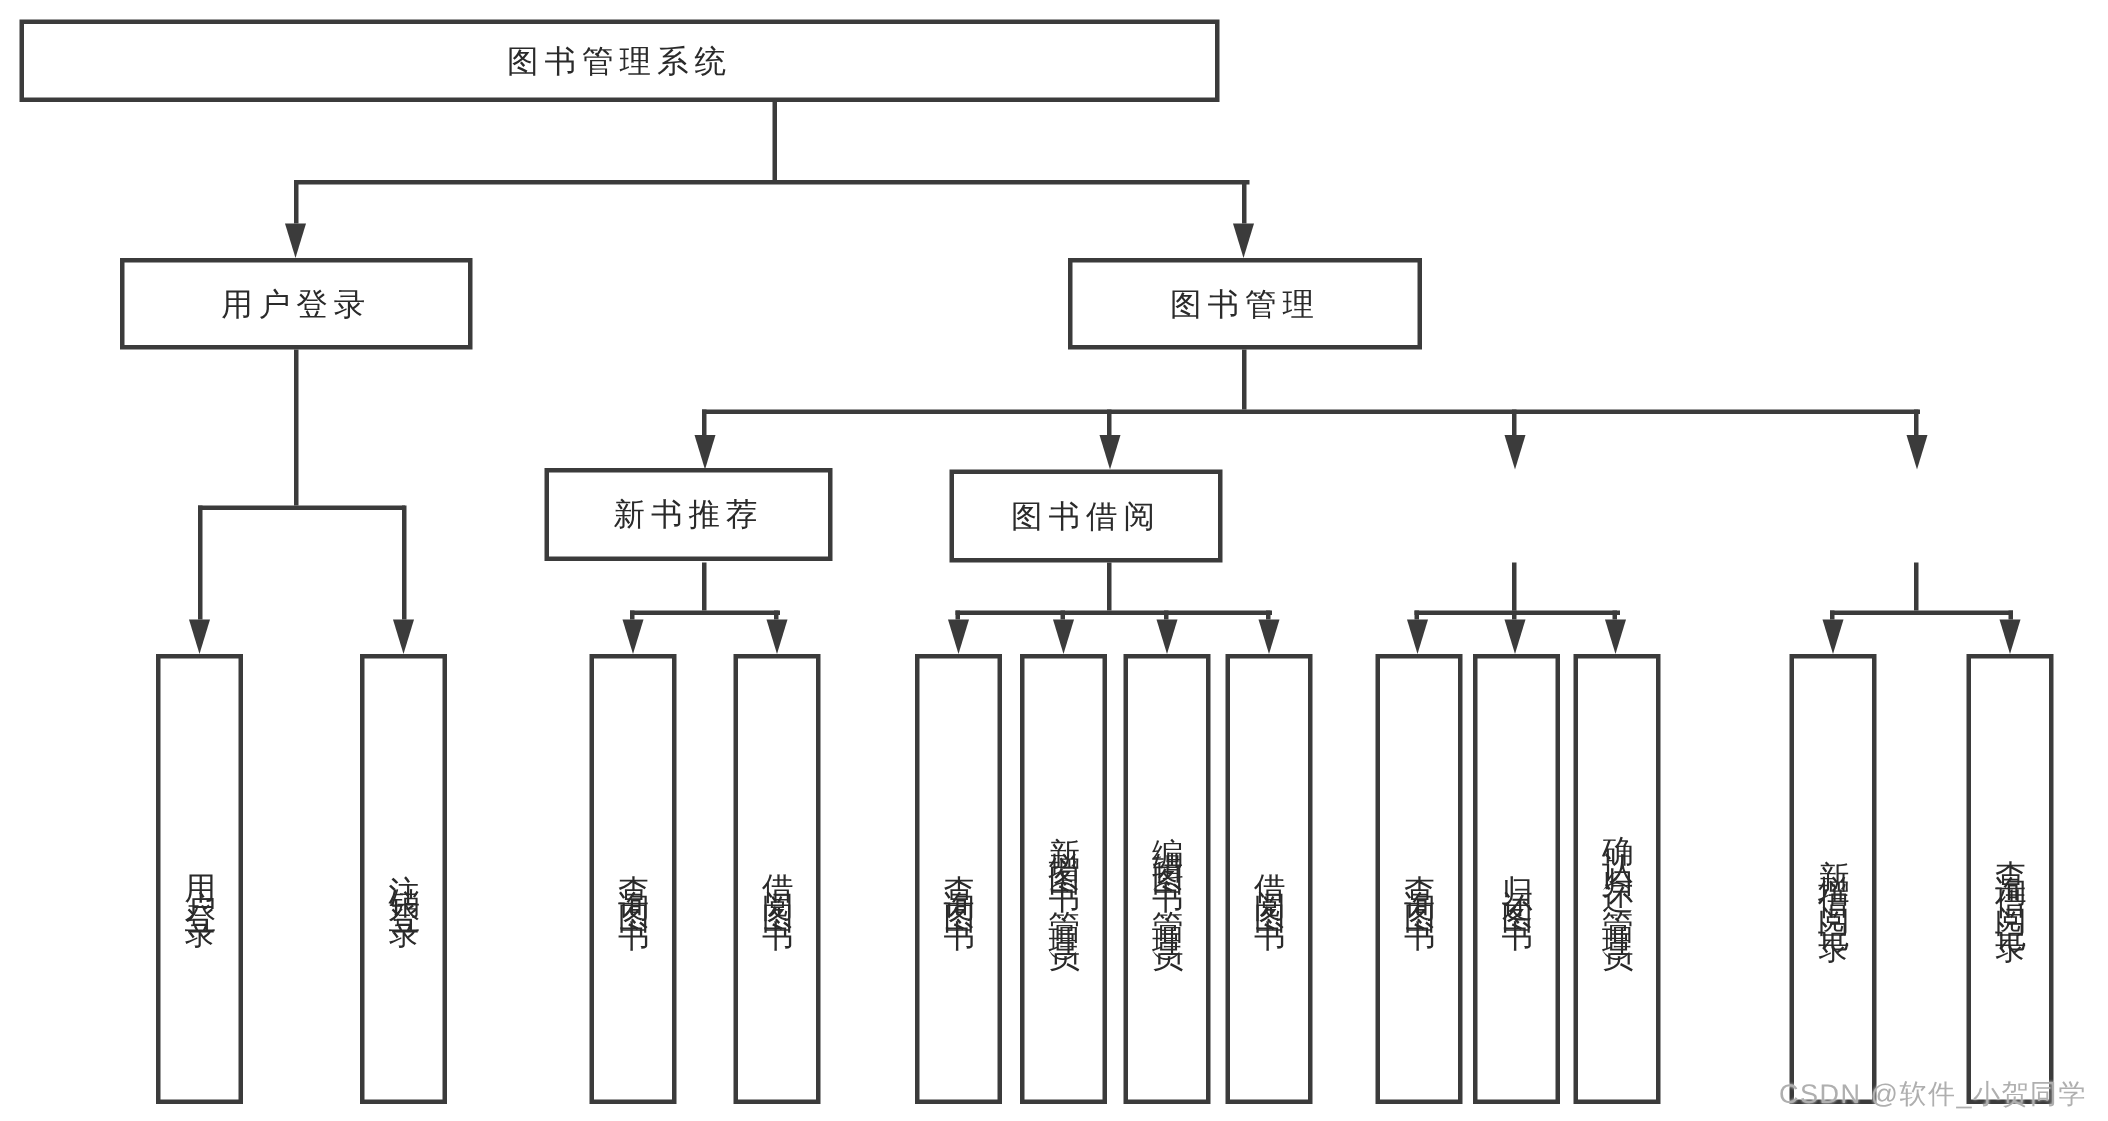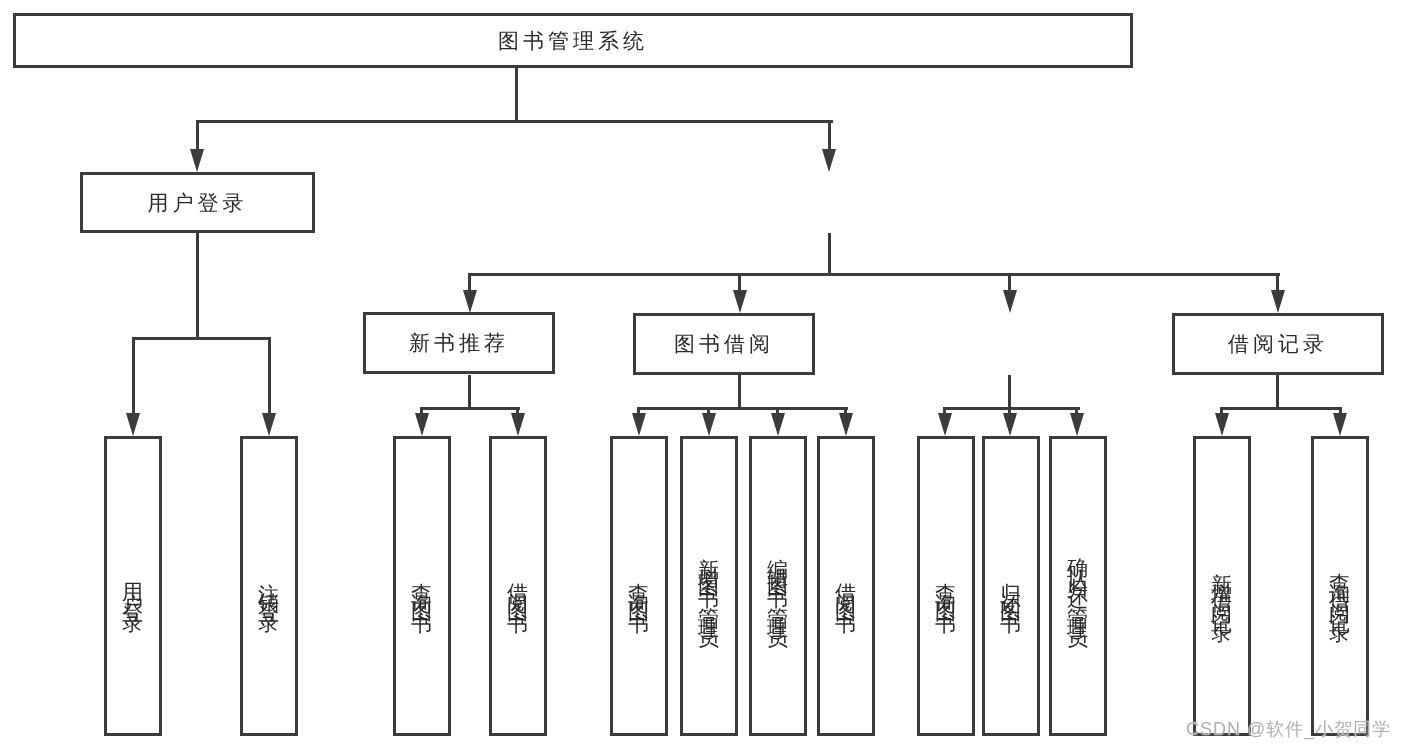--- a/index.html
+++ b/index.html
@@ -50,30 +50,31 @@
     text-shadow:0 0 2px #ffffff;
     z-index:5;
     white-space:nowrap;
   }
 </style>
 </head>
 <body>
 
 <div id="canvas">
 
-  <div class="box" style="left:13px;top:13px;width:1120px;height:55px;">图书管理系统</div>
+  <div class="box" style="left:13px;top:13px;width:800px;height:55px;">图书管理系统</div>
 
   <div class="ln" style="left:515px;top:68px;width:3px;height:52px;"></div>
   <div class="ln" style="left:196px;top:120px;width:637px;height:3px;"></div>
   <div class="ln" style="left:196px;top:120px;width:3px;height:29px;"></div>
   <div class="arrow" style="left:190px;top:149px;"></div>
   <div class="ln" style="left:828px;top:120px;width:3px;height:29px;"></div>
   <div class="arrow" style="left:822px;top:149px;"></div>
 
   <div class="box" style="left:80px;top:172px;width:235px;height:61px;">用户登录</div>
+  <div class="box" style="left:712px;top:172px;width:236px;height:61px;">图书管理</div>
 
   <div class="ln" style="left:196px;top:233px;width:3px;height:104px;"></div>
   <div class="ln" style="left:132px;top:337px;width:138px;height:3px;"></div>
   <div class="ln" style="left:132px;top:337px;width:3px;height:76px;"></div>
   <div class="arrow" style="left:126px;top:413px;"></div>
   <div class="ln" style="left:268px;top:337px;width:3px;height:76px;"></div>
   <div class="arrow" style="left:262px;top:413px;"></div>
 
   <div class="ln" style="left:828px;top:233px;width:3px;height:40px;"></div>
   <div class="ln" style="left:468px;top:273px;width:812px;height:3px;"></div>
@@ -81,21 +82,20 @@
   <div class="arrow" style="left:463px;top:290px;"></div>
   <div class="ln" style="left:738px;top:273px;width:3px;height:17px;"></div>
   <div class="arrow" style="left:733px;top:290px;"></div>
   <div class="ln" style="left:1008px;top:273px;width:3px;height:17px;"></div>
   <div class="arrow" style="left:1003px;top:290px;"></div>
   <div class="ln" style="left:1276px;top:273px;width:3px;height:17px;"></div>
   <div class="arrow" style="left:1271px;top:290px;"></div>
 
   <div class="box" style="left:363px;top:312px;width:192px;height:62px;">新书推荐</div>
   <div class="box" style="left:633px;top:313px;width:182px;height:62px;">图书借阅</div>
-  <div class="box" style="left:1172px;top:313px;width:212px;height:62px;">借阅记录</div>
 
   <div class="ln" style="left:468px;top:375px;width:3px;height:32px;"></div>
   <div class="ln" style="left:420px;top:407px;width:100px;height:3px;"></div>
   <div class="ln" style="left:420px;top:407px;width:3px;height:6px;"></div>
   <div class="arrow" style="left:415px;top:413px;"></div>
   <div class="ln" style="left:516px;top:407px;width:3px;height:6px;"></div>
   <div class="arrow" style="left:511px;top:413px;"></div>
 
   <div class="ln" style="left:738px;top:375px;width:3px;height:32px;"></div>
   <div class="ln" style="left:637px;top:407px;width:211px;height:3px;"></div>

